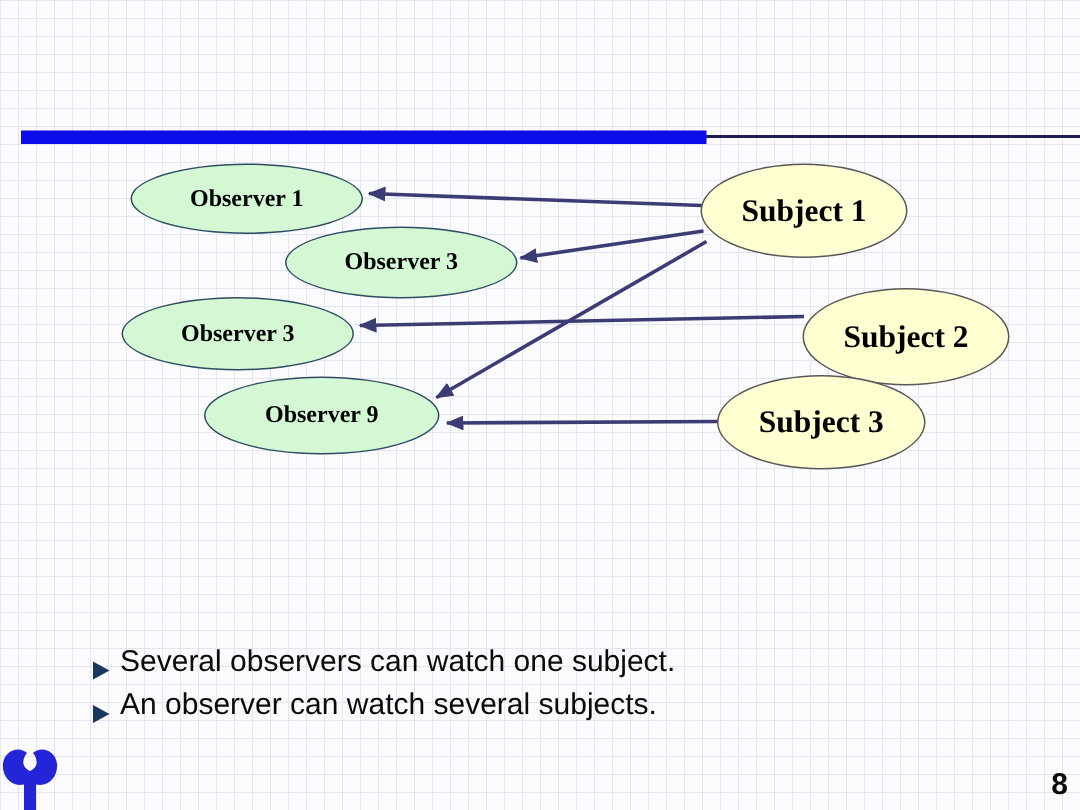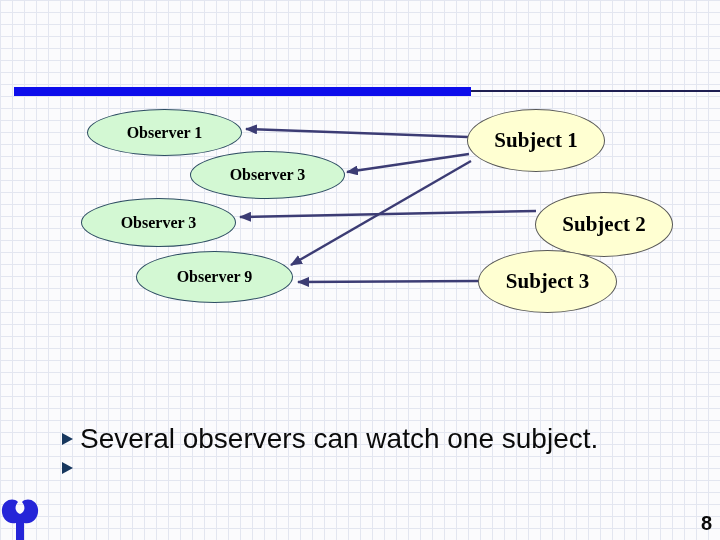--- a/index.html
+++ b/index.html
@@ -21,21 +21,21 @@
   .node{
     position:absolute;border-radius:50%;display:flex;align-items:center;justify-content:center;
     font-family:"Liberation Serif", serif;font-weight:bold;color:#000;box-sizing:border-box;
     white-space:nowrap;
   }
   .node.observer{background:#d3f8d3;border:1.5px solid #2e4d63;font-size:16px;}
   .node.subject{background:#ffffd2;border:1.5px solid #585858;font-size:21px;}
   svg.edges{position:absolute;left:0;top:0;width:720px;height:540px;pointer-events:none;}
   .body-text{position:absolute;left:21px;top:365px;font-size:25px;color:#0b0b0b;white-space:nowrap;}
   .bullets{position:absolute;left:62px;top:424px;}
-  .bullet-row{display:flex;align-items:center;height:29px;font-size:28px;color:#0b0b0b;white-space:nowrap;}
+  .bullet-row{display:flex;align-items:flex-end;height:29px;font-size:20px;color:#0b0b0b;white-space:nowrap;}
   .tri{width:0;height:0;border-left:11px solid #17375e;border-top:6px solid transparent;
        border-bottom:6px solid transparent;margin-right:7px;flex:0 0 auto;}
   .footer{
     position:absolute;left:0;right:0;top:526px;text-align:center;
     font-family:"Liberation Serif", serif;font-style:italic;font-size:9.5px;color:#111;
     white-space:nowrap;
   }
   .page-num{position:absolute;right:8px;top:512px;font-size:20px;font-weight:bold;color:#0a0a0a;}
   .logo{position:absolute;left:1px;top:496px;}
 </style>
@@ -72,20 +72,21 @@
     </div>
 
 
   <div class="bullets">
     <div class="bullet-row">
       <span class="tri"></span>
       <span>Several observers can watch one subject.</span>
     </div>
     <div class="bullet-row">
       <span class="tri"></span>
+      <span>An observer can watch several subjects.</span>
     </div>
   </div>
 
   <div class="logo">
     <svg width="38" height="46" viewBox="0 0 38 46">
       <path d="M15,46 L15,27 C6,29 0,21 1,13 C2,4 12,1 17,6 C13,11 14,16 19,18
                C24,16 25,11 21,6 C26,1 36,4 37,13 C38,21 32,29 23,27 L23,46 Z" fill="#2525d8"></path>
     </svg>
   </div>
 

